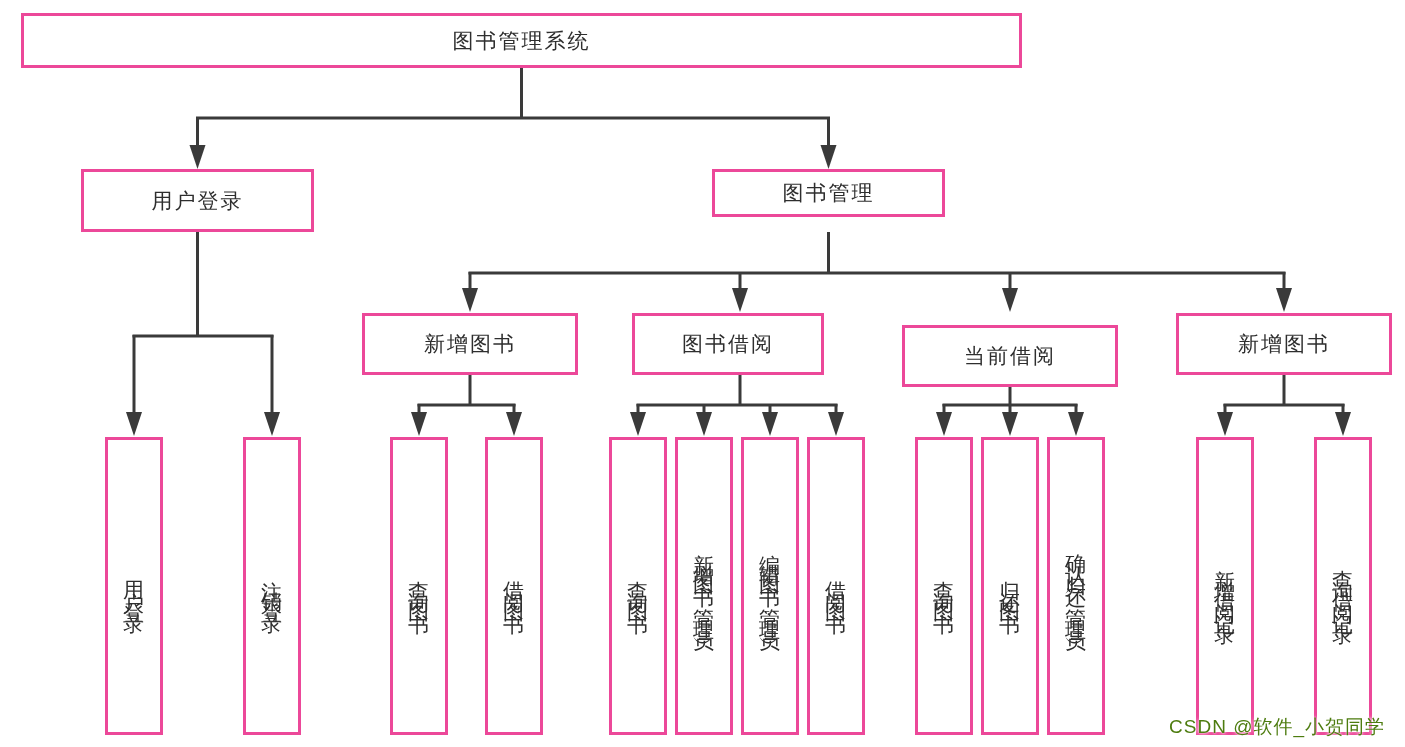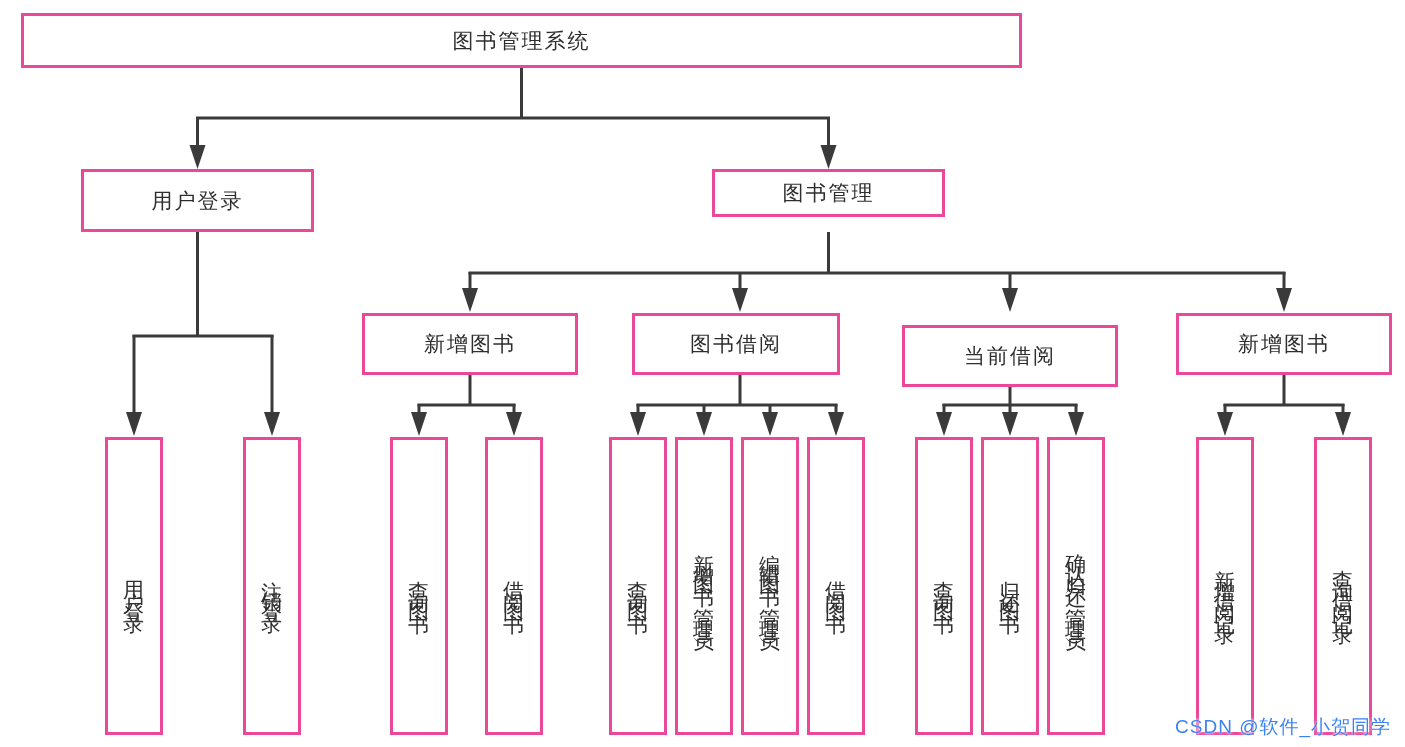--- a/index.html
+++ b/index.html
@@ -11,22 +11,22 @@
   .box{
     position:absolute;box-sizing:border-box;border:3px solid #ec4899;background:#ffffff;
     display:flex;align-items:center;justify-content:center;color:#2e2e2e;z-index:2;
   }
   .box.h .lbl{font-size:21px;letter-spacing:2px;white-space:nowrap;}
   .box.v .lbl{
     writing-mode:vertical-rl;text-orientation:mixed;
     font-size:21px;letter-spacing:11px;line-height:1;
   }
   .watermark{
-    position:absolute;right:14px;bottom:7px;z-index:3;
-    font-size:19px;color:#3b82f6;letter-spacing:1px;
+    position:absolute;right:20px;bottom:7px;z-index:3;
+    font-size:19px;color:#4d7c0f;letter-spacing:1px;
     text-shadow:0 0 4px #ffffff,0 0 2px #ffffff;pointer-events:none;white-space:nowrap;
   }
 </style>
 </head>
 <body>
 
 <div class="canvas">
 
   <svg class="connectors" width="1405" height="747" viewBox="0 0 1405 747">
     <g stroke="#3a3a3a" stroke-width="3" fill="none">
@@ -101,21 +101,21 @@
   <div class="box h" style="left:81px;top:169px;width:233px;height:63px">
     <span class="lbl">用户登录</span>
   </div>
   <div class="box h" style="left:712px;top:169px;width:233px;height:48px">
     <span class="lbl">图书管理</span>
   </div>
 
   <div class="box h" style="left:362px;top:313px;width:216px;height:62px">
     <span class="lbl">新增图书</span>
   </div>
-  <div class="box h" style="left:632px;top:313px;width:208px;height:62px">
+  <div class="box h" style="left:632px;top:313px;width:192px;height:62px">
     <span class="lbl">图书借阅</span>
   </div>
   <div class="box h" style="left:902px;top:325px;width:216px;height:62px">
     <span class="lbl">当前借阅</span>
   </div>
   <div class="box h" style="left:1176px;top:313px;width:216px;height:62px">
     <span class="lbl">新增图书</span>
   </div>
 
   <div class="box v" style="left:105px;top:437px;width:58px;height:298px">

